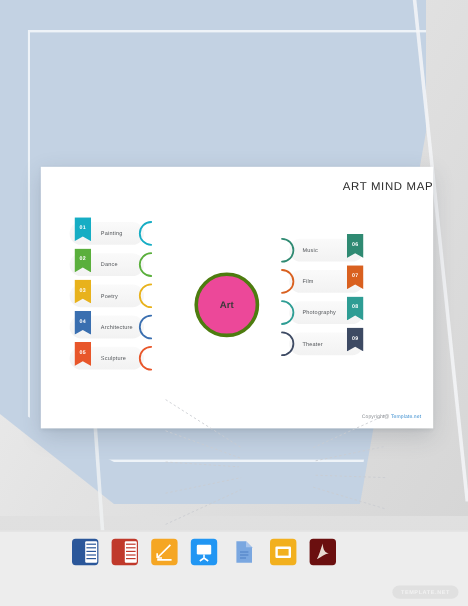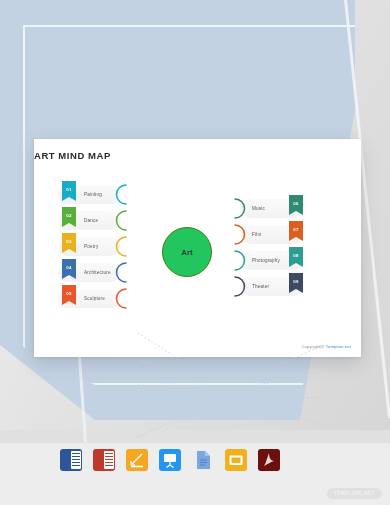--- a/index.html
+++ b/index.html
@@ -22,26 +22,26 @@
     border:2px solid #eef3f8;box-sizing:border-box;
     clip-path:polygon(0 0, 332px 0, 332px 85px, 280px 360px, 72px 360px, 0 322px);}
   .wall-edge{position:absolute;left:344px;top:0;width:3px;height:418px;background:#f4f6f8;opacity:.85;
     transform:skewX(6deg);transform-origin:top left;}
   .wall-edge2{position:absolute;left:74px;top:300px;width:3px;height:150px;background:#f0f2f4;opacity:.8;
     transform:skewX(4deg);transform-origin:top left;}
 
   
   .card{position:absolute;left:34px;top:139px;width:327px;height:218px;background:#ffffff;
     box-shadow:0 6px 18px rgba(60,70,85,.20), 0 1px 3px rgba(60,70,85,.12);}
-  .card-title{position:absolute;left:0;top:11px;width:100%;text-align:left;
-    font-size:9.5px;font-weight:bold;letter-spacing:.55px;color:#2b2b2b;}
+  .card-title{position:absolute;left:0;top:11px;width:100%;text-align:right;
+    font-size:9.5px;font-weight:normal;letter-spacing:.55px;color:#2b2b2b;}
 
   
   .hub{position:absolute;left:162px;top:228px;width:48px;height:48px;border-radius:50%;
-    background:#22c55e;border:1px solid #4d7c0f;text-decoration:underline;}
+    background:#ec4899;border:3px solid #4d7c0f;text-decoration:underline;}
   .hub span{position:absolute;inset:0;display:flex;align-items:center;justify-content:center;
     font-size:8px;font-weight:bold;color:#3a3a3a;}
 
   
   .wires{position:absolute;left:34px;top:139px;width:327px;height:218px;pointer-events:none;}
 
   
   .node{position:absolute;height:19px;display:flex;align-items:center;}
   .pill{position:absolute;top:0;height:19px;border-radius:9.5px;
     background:linear-gradient(180deg,#fafafa 0%,#f2f2f2 100%);}

